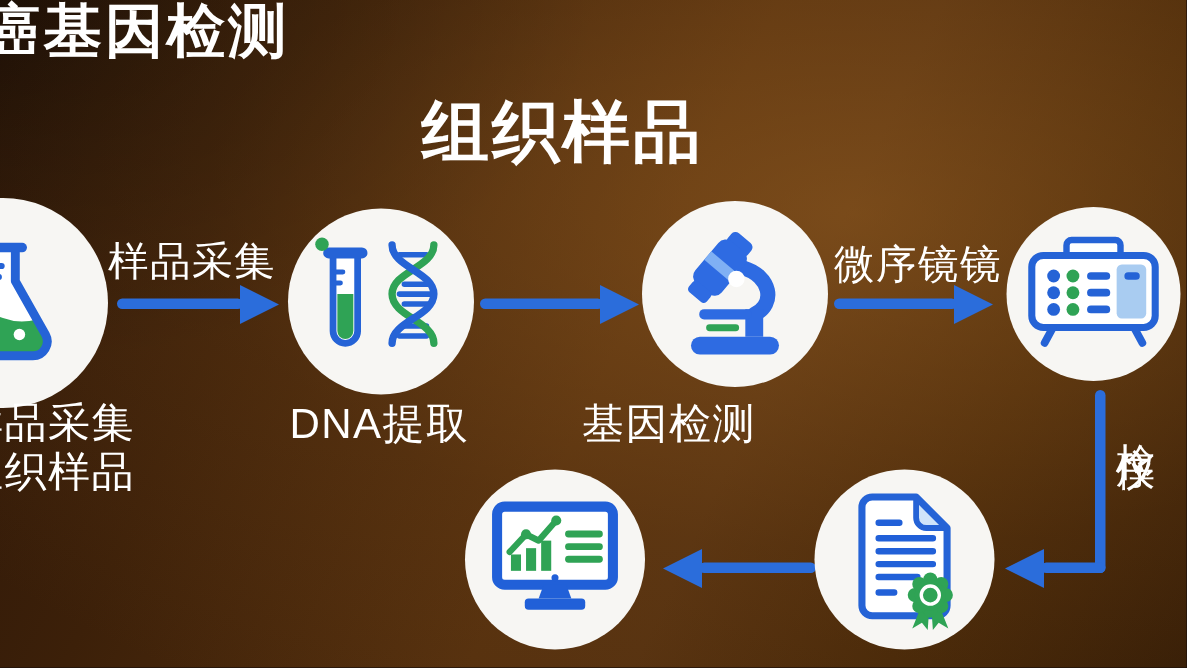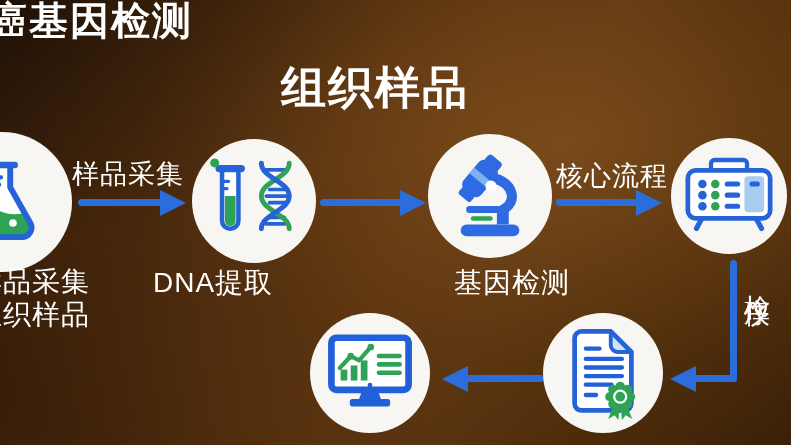--- a/index.html
+++ b/index.html
@@ -32,21 +32,21 @@
 
   <div class="abs hline" style="left:78px;top:199px;width:84px;height:7px;"></div>
   <div class="abs head-r" style="left:160px;top:190px;"></div>
   <div class="abs edge-label" style="left:28px;top:156px;width:200px;">样品采集</div>
 
   <div class="abs hline" style="left:320px;top:199px;width:82px;height:7px;"></div>
   <div class="abs head-r" style="left:400px;top:190px;"></div>
 
   <div class="abs hline" style="left:556px;top:199px;width:82px;height:7px;"></div>
   <div class="abs head-r" style="left:636px;top:190px;"></div>
-  <div class="abs edge-label" style="left:512px;top:158px;width:200px;">核心流程</div>
+  <div class="abs edge-label" style="left:512px;top:158px;width:200px;">微序镜镜</div>
 
   <div class="abs vline" style="left:730px;top:260px;width:7px;height:122px;"></div>
   <div class="abs hline" style="left:694px;top:375px;width:43px;height:7px;"></div>
   <div class="abs head-l" style="left:670px;top:366px;"></div>
   <div class="abs v-label" style="left:743px;top:274px;height:96px;">检序仪</div>
 
   <div class="abs hline" style="left:466px;top:375px;width:78px;height:7px;"></div>
   <div class="abs head-l" style="left:442px;top:366px;"></div>
 
   <div class="abs circle" style="left:-68px;top:132px;width:140px;height:140px;">
@@ -70,39 +70,39 @@
       <path d="M25.5 46 h13 V76 a6.5 6.5 0 0 1 -13 0 Z" fill="#2fa355"></path>
       <path d="M22 16 V76 a10 10 0 0 0 20 0 V16" fill="none" stroke="#2563d6" stroke-width="5.5" stroke-linecap="round"></path>
       <rect x="14" y="8" width="36" height="9" rx="4.5" fill="#2563d6"></rect>
       <path d="M22 28 h8 M22 37 h6" stroke="#2563d6" stroke-width="4" stroke-linecap="round"></path>
       <circle cx="13" cy="5.5" r="5.5" fill="#2fa355"></circle>
       <path d="M76 14 H98 M80 38 H100 M76 46 H102 M80 54 H100 M78 72 H98 M76 80 H98" stroke="#2563d6" stroke-width="4.5" stroke-linecap="round"></path>
       <path d="M104 6 C104 24 70 28 70 46 C70 64 104 68 104 86" fill="none" stroke="#2fa355" stroke-width="6" stroke-linecap="round"></path>
       <path d="M70 6 C70 24 104 28 104 46 C104 64 70 68 70 86" fill="none" stroke="#2563d6" stroke-width="6" stroke-linecap="round"></path>
     </svg>
   </div>
-  <div class="abs node-label" style="left:153px;top:266px;width:200px;">DNA提取</div>
+  <div class="abs node-label" style="left:153px;top:266px;width:200px;text-align:center;">DNA提取</div>
 
   <div class="abs circle" style="left:428px;top:134px;width:124px;height:124px;">
     <svg width="88" height="90" viewBox="0 0 96 98">
       <path d="M54 30 C74 36 78 56 62 64" stroke="#2e6be2" stroke-width="11" fill="none" stroke-linecap="round"></path>
       <path d="M62 60 V80" stroke="#2e6be2" stroke-width="13"></path>
       <g transform="rotate(40 38 28)">
         <rect x="29" y="2" width="19" height="12" rx="4" fill="#2e6be2"></rect>
         <rect x="26" y="10" width="25" height="40" rx="7" fill="#2e6be2"></rect>
         <rect x="26" y="25" width="25" height="8" fill="#7fb0f4"></rect>
         <rect x="30" y="48" width="17" height="10" rx="3" fill="#2e6be2"></rect>
       </g>
       <circle cx="49" cy="38" r="6" fill="#ffffff"></circle>
       <rect x="22" y="60" width="38" height="7.5" rx="3.5" fill="#2e6be2"></rect>
       <rect x="27" y="71" width="24" height="5" rx="2.5" fill="#2fa355"></rect>
       <rect x="16" y="80" width="64" height="13" rx="6.5" fill="#2e6be2"></rect>
     </svg>
   </div>
-  <div class="abs node-label" style="left:370px;top:266px;width:200px;text-align:right;">基因检测</div>
+  <div class="abs node-label" style="left:388px;top:266px;width:200px;text-align:left;">基因检测</div>
 
   <div class="abs circle" style="left:671px;top:138px;width:116px;height:116px;">
     <svg width="96" height="80" viewBox="0 0 112 92">
       <rect x="35" y="4" width="42" height="16" rx="4" fill="#ffffff" stroke="#2563d6" stroke-width="5"></rect>
       <rect x="8" y="16" width="96" height="56" rx="9" fill="#ffffff" stroke="#2563d6" stroke-width="5.5"></rect>
       <rect x="74" y="23" width="23" height="42" rx="4" fill="#a9ccf1"></rect>
       <rect x="80" y="29" width="12" height="6" rx="3" fill="#2563d6"></rect>
       <circle cx="25" cy="32" r="5" fill="#2563d6"></circle>
         <circle cx="40" cy="32" r="5" fill="#2fa355"></circle>
       <circle cx="25" cy="45" r="5" fill="#2563d6"></circle>

